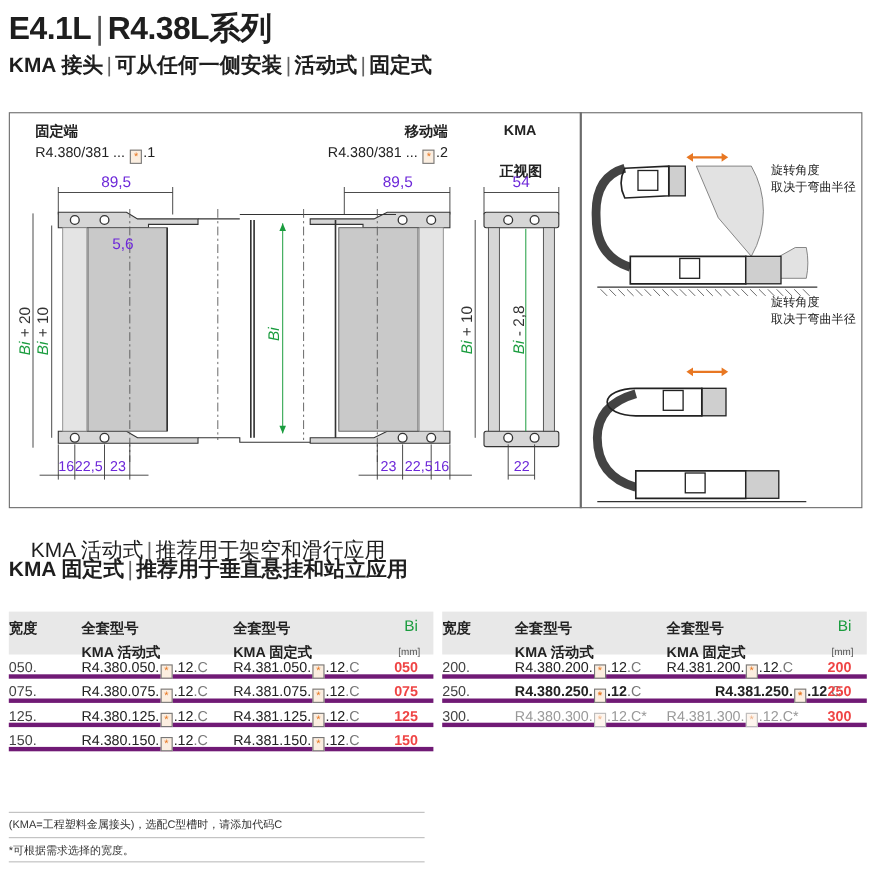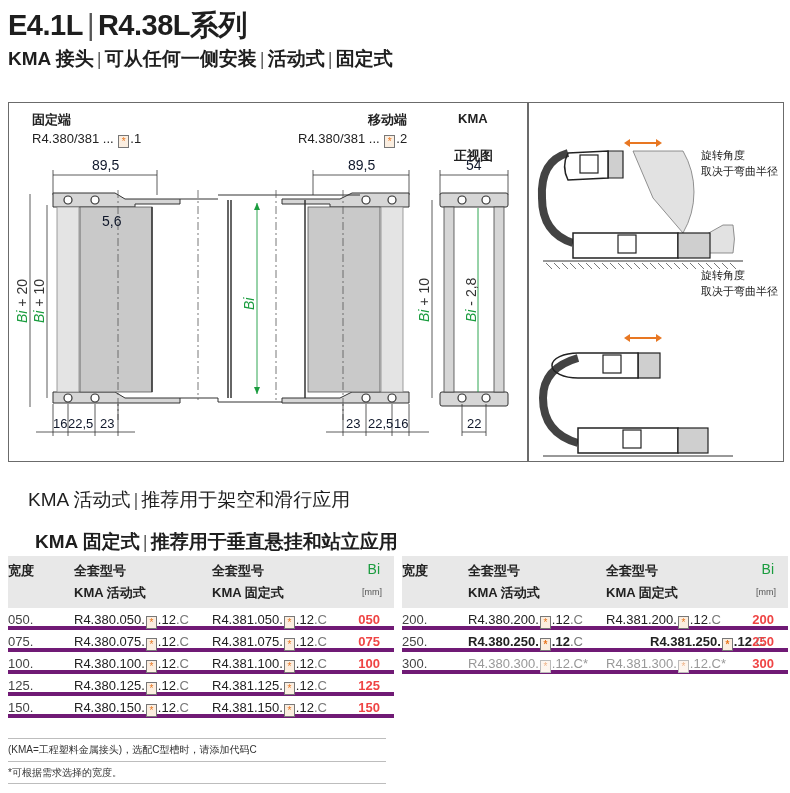--- a/index.html
+++ b/index.html
@@ -12,35 +12,35 @@
   .subtitle .sep { font-weight: normal; color: #666; margin: 0 3px; }
 
   .figure-box { position: absolute; left: 8px; top: 102px; width: 776px; height: 360px; border: 1.5px solid #6b6b6b; }
   .figure-divider { position: absolute; left: 527px; top: 102px; width: 1.5px; height: 360px; background: #6b6b6b; }
 
   .lbl { position: absolute; font-size: 13px; color: #222; white-space: nowrap; }
   .lbl.b { font-weight: bold; }
   .star-box { display: inline-block; width: 11px; height: 13px; border: 1px solid #777; background: #fbeee0; color: #e87722; font-size: 10px; line-height: 12px; text-align: center; vertical-align: -2px; margin: 0 1px; }
   .star-box.faded { border-color: #bbb; color: #f0b58a; background: #fdf5ee; }
 
-  .dim { position: absolute; font-size: 13px; color: #0f172a; white-space: nowrap; }
+  .dim { position: absolute; font-size: 13px; color: #6d28d9; white-space: nowrap; }
   .vtext { position: absolute; transform: rotate(-90deg); transform-origin: left top; font-size: 14px; white-space: nowrap; color: #333; }
   .vtext i { color: #1a9c3e; }
 
   .note-r { position: absolute; font-size: 11px; color: #222; line-height: 16px; white-space: nowrap; }
 
   .sec-title { position: absolute; left: 8px; font-size: 19px; color: #1e1e1e; white-space: nowrap; }
   .sec-title.l1 { top: 487px; font-weight: normal; margin-left: 20px; }
-  .sec-title.l2 { top: 529px; font-weight: bold; margin-left: 27px; }
+  .sec-title.l2 { top: 505px; font-weight: bold; }
   .sec-title .sep { font-weight: normal; color: #666; margin: 0 3px; }
 
   .tbl { position: absolute; top: 556px; width: 386px; }
   .tbl.left { left: 8px; }
   .tbl.right { left: 402px; }
-  .thead { background: #e8e8e8; height: 52px; position: relative; padding-left: 40px; }
+  .thead { background: #e8e8e8; height: 39px; position: relative; padding-left: 40px; }
   .th { position: absolute; font-size: 13px; font-weight: bold; color: #222; white-space: nowrap; }
   .th.bi { color: #1a9c3e; font-weight: normal; font-size: 14px; }
   .th.unit { font-size: 9px; color: #555; font-weight: normal; }
   .trow { position: relative; height: 22px; border-bottom: 4px solid #701a75; }
   .trow .c { position: absolute; top: 4px; font-size: 13px; white-space: nowrap; }
   .trow .w { left: 0; color: #444; }
   .trow .m1 { left: 66px; color: #222; }
   .trow .m2 { left: 204px; color: #222; }
   .trow .bi { right: 14px; color: #ef4444; font-weight: bold; }
   .trow .m1 .suf, .trow .m2 .suf { color: #777; }
@@ -265,26 +265,20 @@
     <span class="c m2"><span>R4.381.050.</span><span class="star-box">*</span><span>.12</span><span class="suf">.C</span></span>
     <span class="c bi">050</span>
   </div>
   <div class="trow">
     <span class="c w">075.</span>
     <span class="c m1"><span>R4.380.075.</span><span class="star-box">*</span><span>.12</span><span class="suf">.C</span></span>
     <span class="c m2"><span>R4.381.075.</span><span class="star-box">*</span><span>.12</span><span class="suf">.C</span></span>
     <span class="c bi">075</span>
   </div>
   <div class="trow">
-    <span class="c w">100.</span>
-    <span class="c m1"><span>R4.380.100.</span><span class="star-box">*</span><span>.12</span><span class="suf">.C</span></span>
-    <span class="c m2"><span>R4.381.100.</span><span class="star-box">*</span><span>.12</span><span class="suf">.C</span></span>
-    <span class="c bi">100</span>
-  </div>
-  <div class="trow">
     <span class="c w">125.</span>
     <span class="c m1"><span>R4.380.125.</span><span class="star-box">*</span><span>.12</span><span class="suf">.C</span></span>
     <span class="c m2"><span>R4.381.125.</span><span class="star-box">*</span><span>.12</span><span class="suf">.C</span></span>
     <span class="c bi">125</span>
   </div>
   <div class="trow">
     <span class="c w">150.</span>
     <span class="c m1"><span>R4.380.150.</span><span class="star-box">*</span><span>.12</span><span class="suf">.C</span></span>
     <span class="c m2"><span>R4.381.150.</span><span class="star-box">*</span><span>.12</span><span class="suf">.C</span></span>
     <span class="c bi">150</span>

